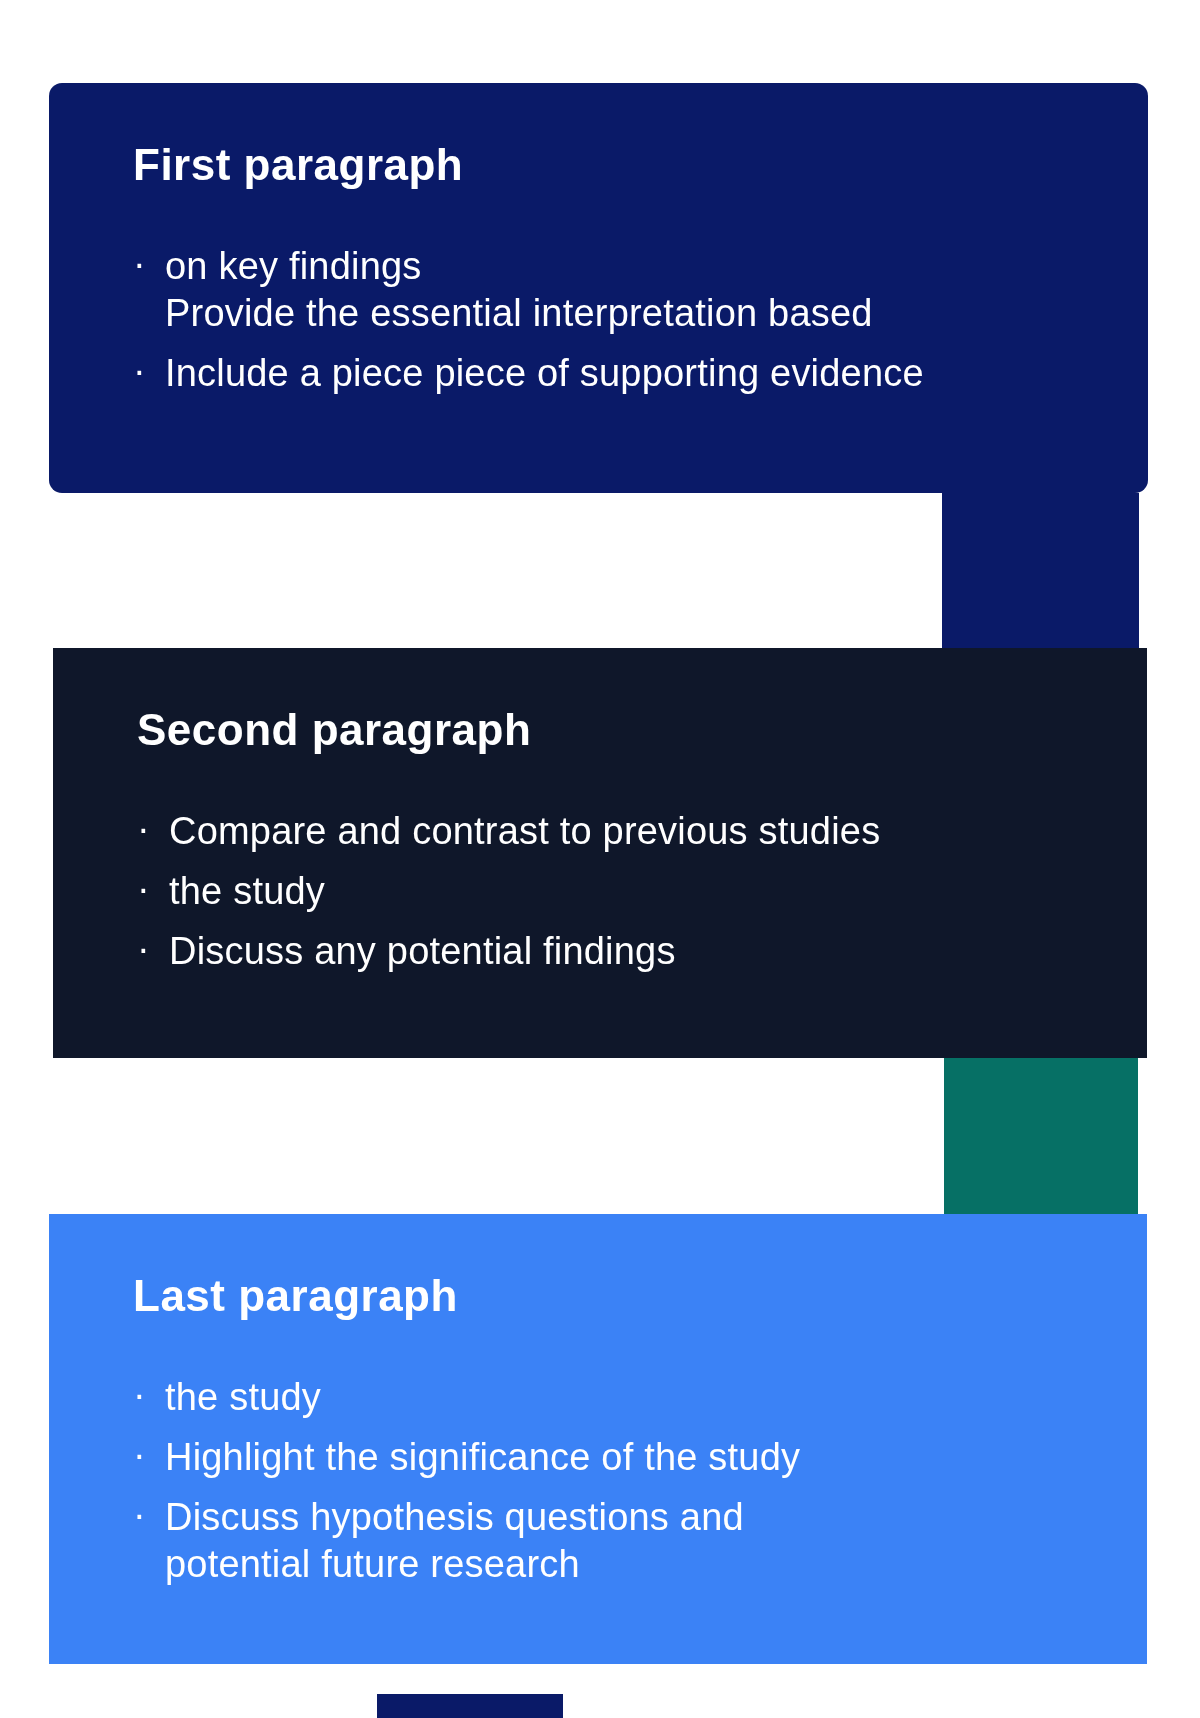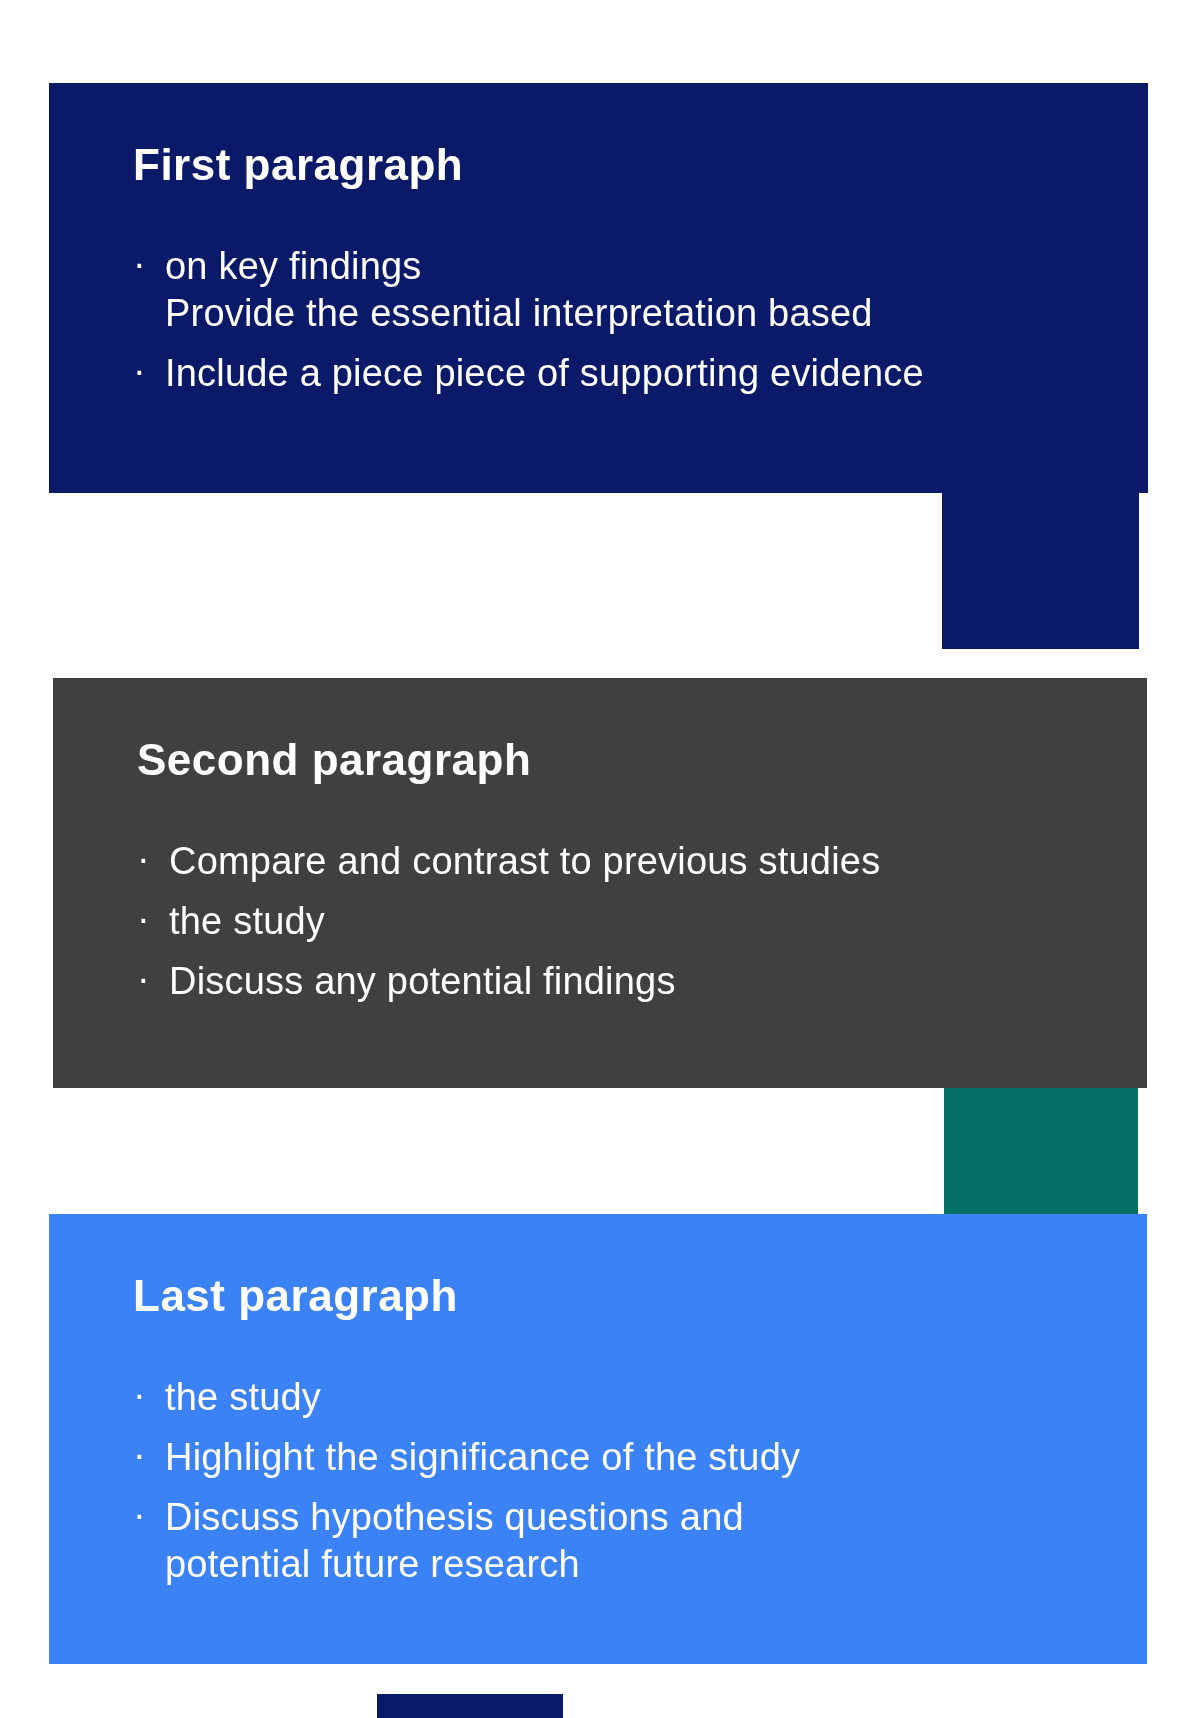--- a/index.html
+++ b/index.html
@@ -67,36 +67,36 @@
 </style>
 </head>
 <body>
 
 <div class="canvas" style="color: rgb(255, 255, 255);">
 
   <div class="connector connector-1" style="background-color: rgb(10, 26, 104);"></div>
 
   <div class="connector connector-2" style="background-color: rgb(6, 112, 101);"></div>
 
-  <section class="block block-first" style="background-color: rgb(10, 26, 104);">
+  <section class="block block-first" style="background-color: rgb(10, 26, 104); border-radius: 13px;">
     <h2 class="block-title">First paragraph</h2>
     <ul class="bullets">
         <li class="bullet">
           <span class="dot">·</span>
           <span class="line">on key findings</span>
           <span class="line">Provide the essential interpretation based</span>
         </li>
         <li class="bullet">
           <span class="dot">·</span>
           <span class="line">Include a piece piece of supporting evidence</span>
         </li>
       </ul>
   </section>
 
-  <section class="block block-second" style="background-color: #404040; margin-top: 30px;">
+  <section class="block block-second" style="background-color: #0f172a;">
     <h2 class="block-title">Second paragraph</h2>
     <ul class="bullets">
         <li class="bullet">
           <span class="dot">·</span>
           <span class="line">Compare and contrast to previous studies</span>
         </li>
         <li class="bullet">
           <span class="dot">·</span>
           <span class="line">the study</span>
         </li>

